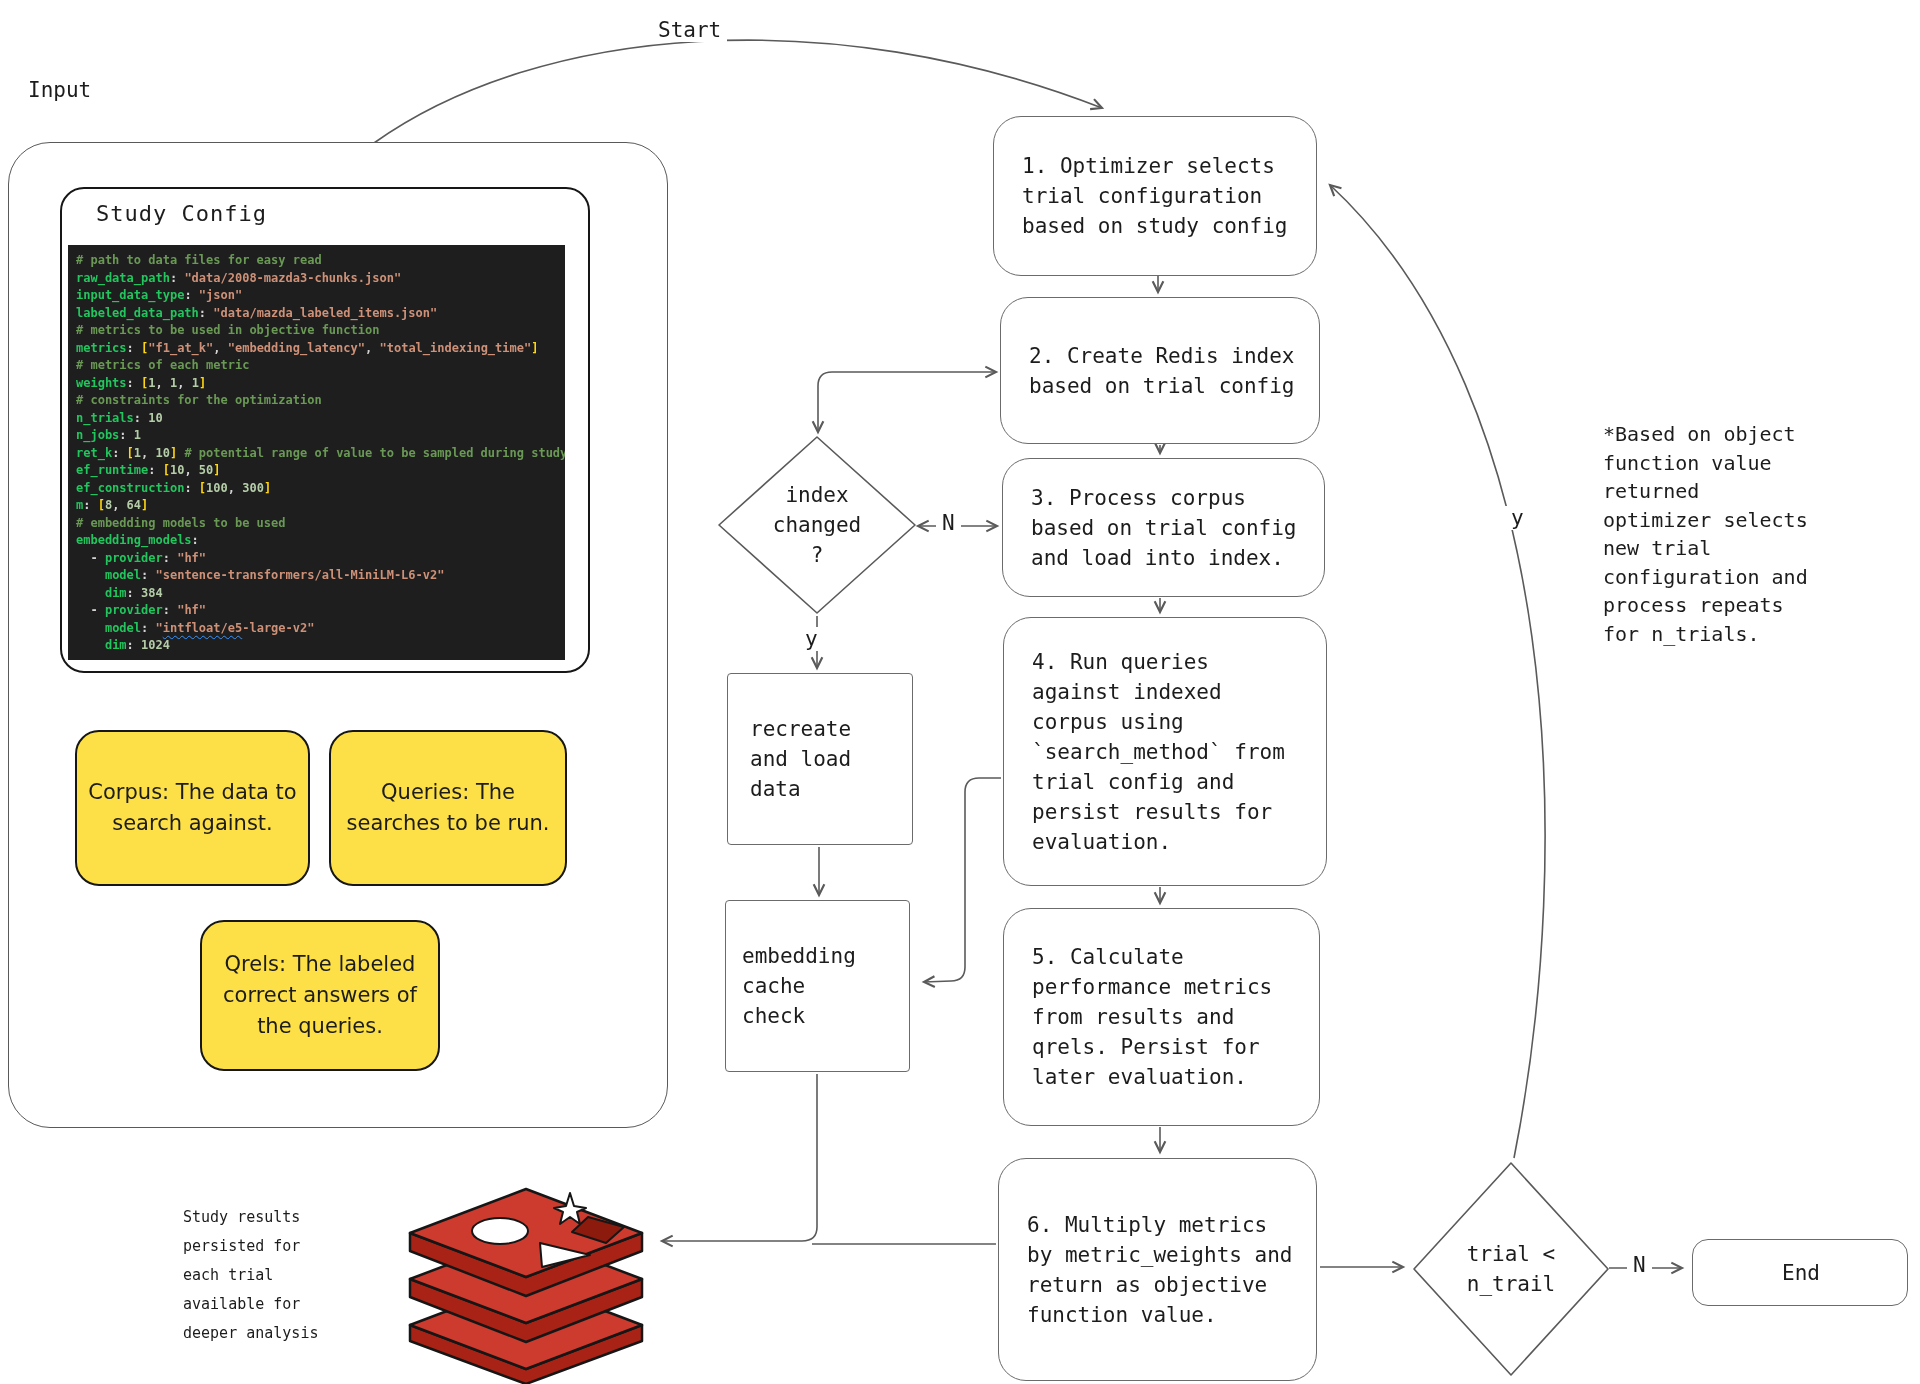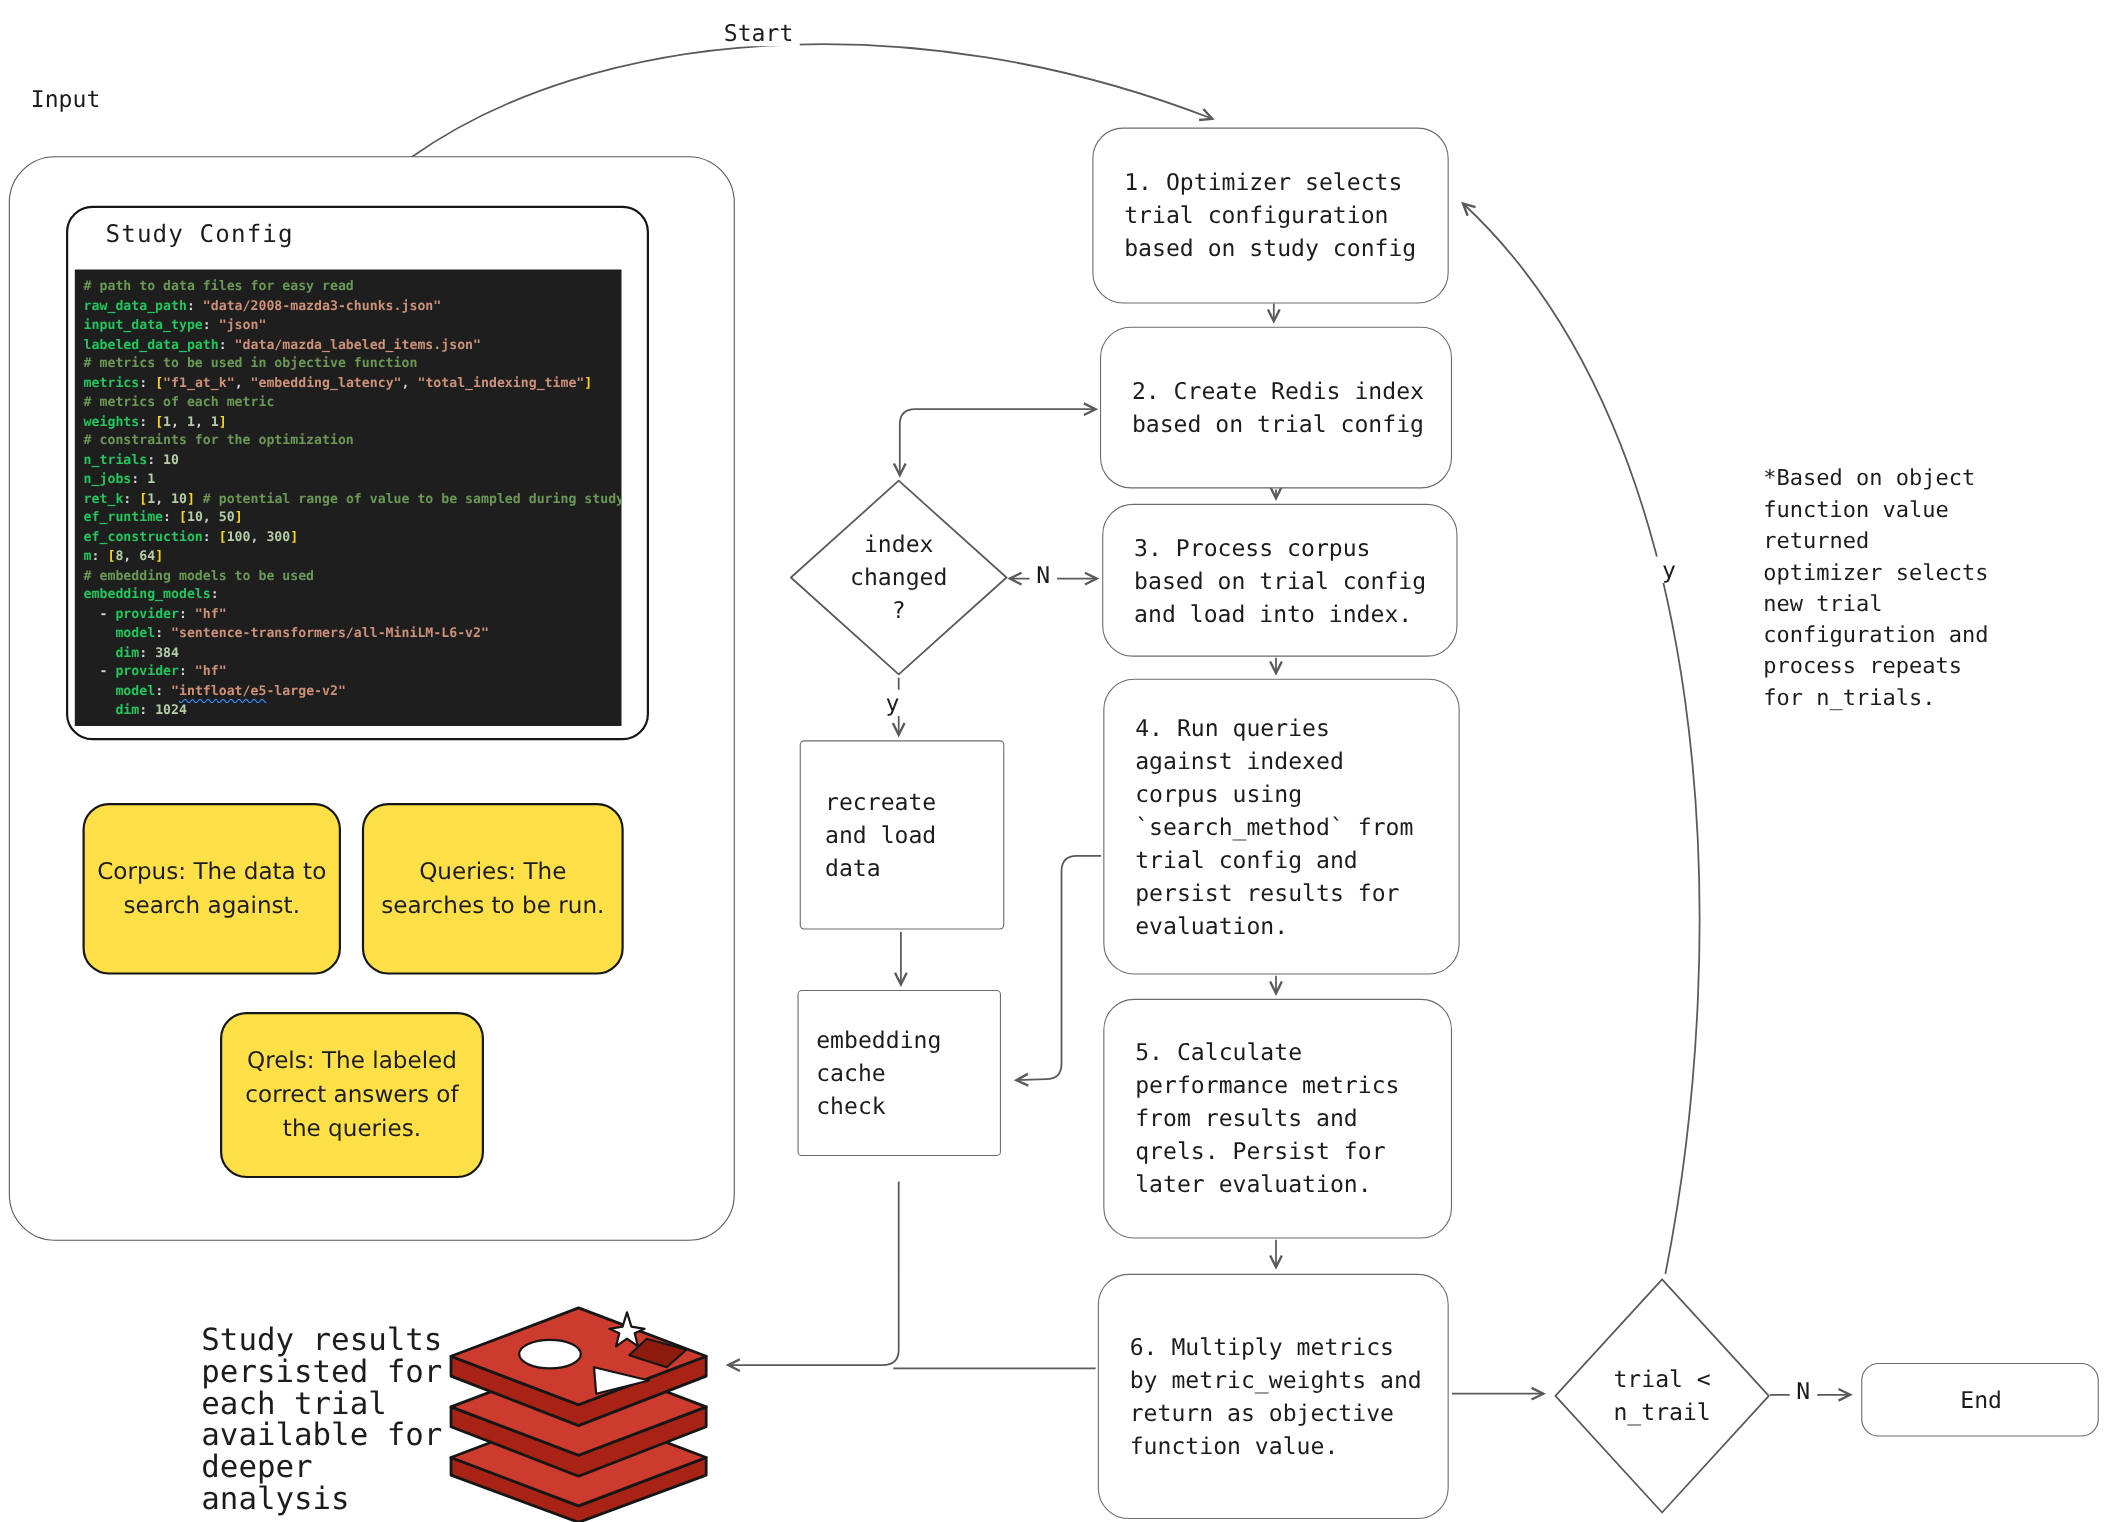--- a/index.html
+++ b/index.html
@@ -41,21 +41,21 @@
     padding-left:28px;}
   .flow-box.small{padding-left:22px;border-radius:4px;}
   .flow-box.center{justify-content:center;padding-left:2px;text-align:center;}
 
   .diamond-text{position:absolute;text-align:center;font-size:21px;line-height:30px;white-space:pre-line;}
 
   .wire-label{position:absolute;background:#ffffff;padding:0 6px;font-size:21px;}
   .plain-label{position:absolute;font-size:21px;}
   .note{position:absolute;white-space:pre-line;}
   .annotation{left:1603px;top:420px;font-size:20px;line-height:28.5px;width:280px;}
-  .results-note{left:183px;top:1203px;font-size:28px;line-height:29px;width:250px;}
+  .results-note{left:183px;top:1203px;font-size:15px;line-height:29px;width:250px;}
 </style>
 </head>
 <body>
 
 <svg class="wires">
   <defs>
     <marker id="arrow" viewBox="0 0 12 12" refX="10" refY="6" markerWidth="10" markerHeight="10" orient="auto-start-reverse">
       <path d="M2,2 L10,6 L2,10" fill="none" stroke="#5a5a5a" stroke-width="1.6"></path>
     </marker>
   </defs>
@@ -160,21 +160,21 @@
 by metric_weights and
 return as objective
 function value.</span>
 </div>
 
 <div class="flow-box small" style="left:727px;top:673px;width:186px;height:172px;">
   <span>recreate
 and load
 data</span>
 </div>
-<div class="flow-box small" style="left:725px;top:900px;width:185px;height:151px;padding-left:16px;">
+<div class="flow-box small" style="left:725px;top:900px;width:185px;height:172px;padding-left:16px;">
   <span>embedding
 cache
 check</span>
 </div>
 
 <div class="flow-box center" style="left:1692px;top:1239px;width:216px;height:67px;border-radius:16px;">
   <span>End</span>
 </div>
 
 <div class="diamond-text" style="left:737px;top:480px;width:160px;">index

